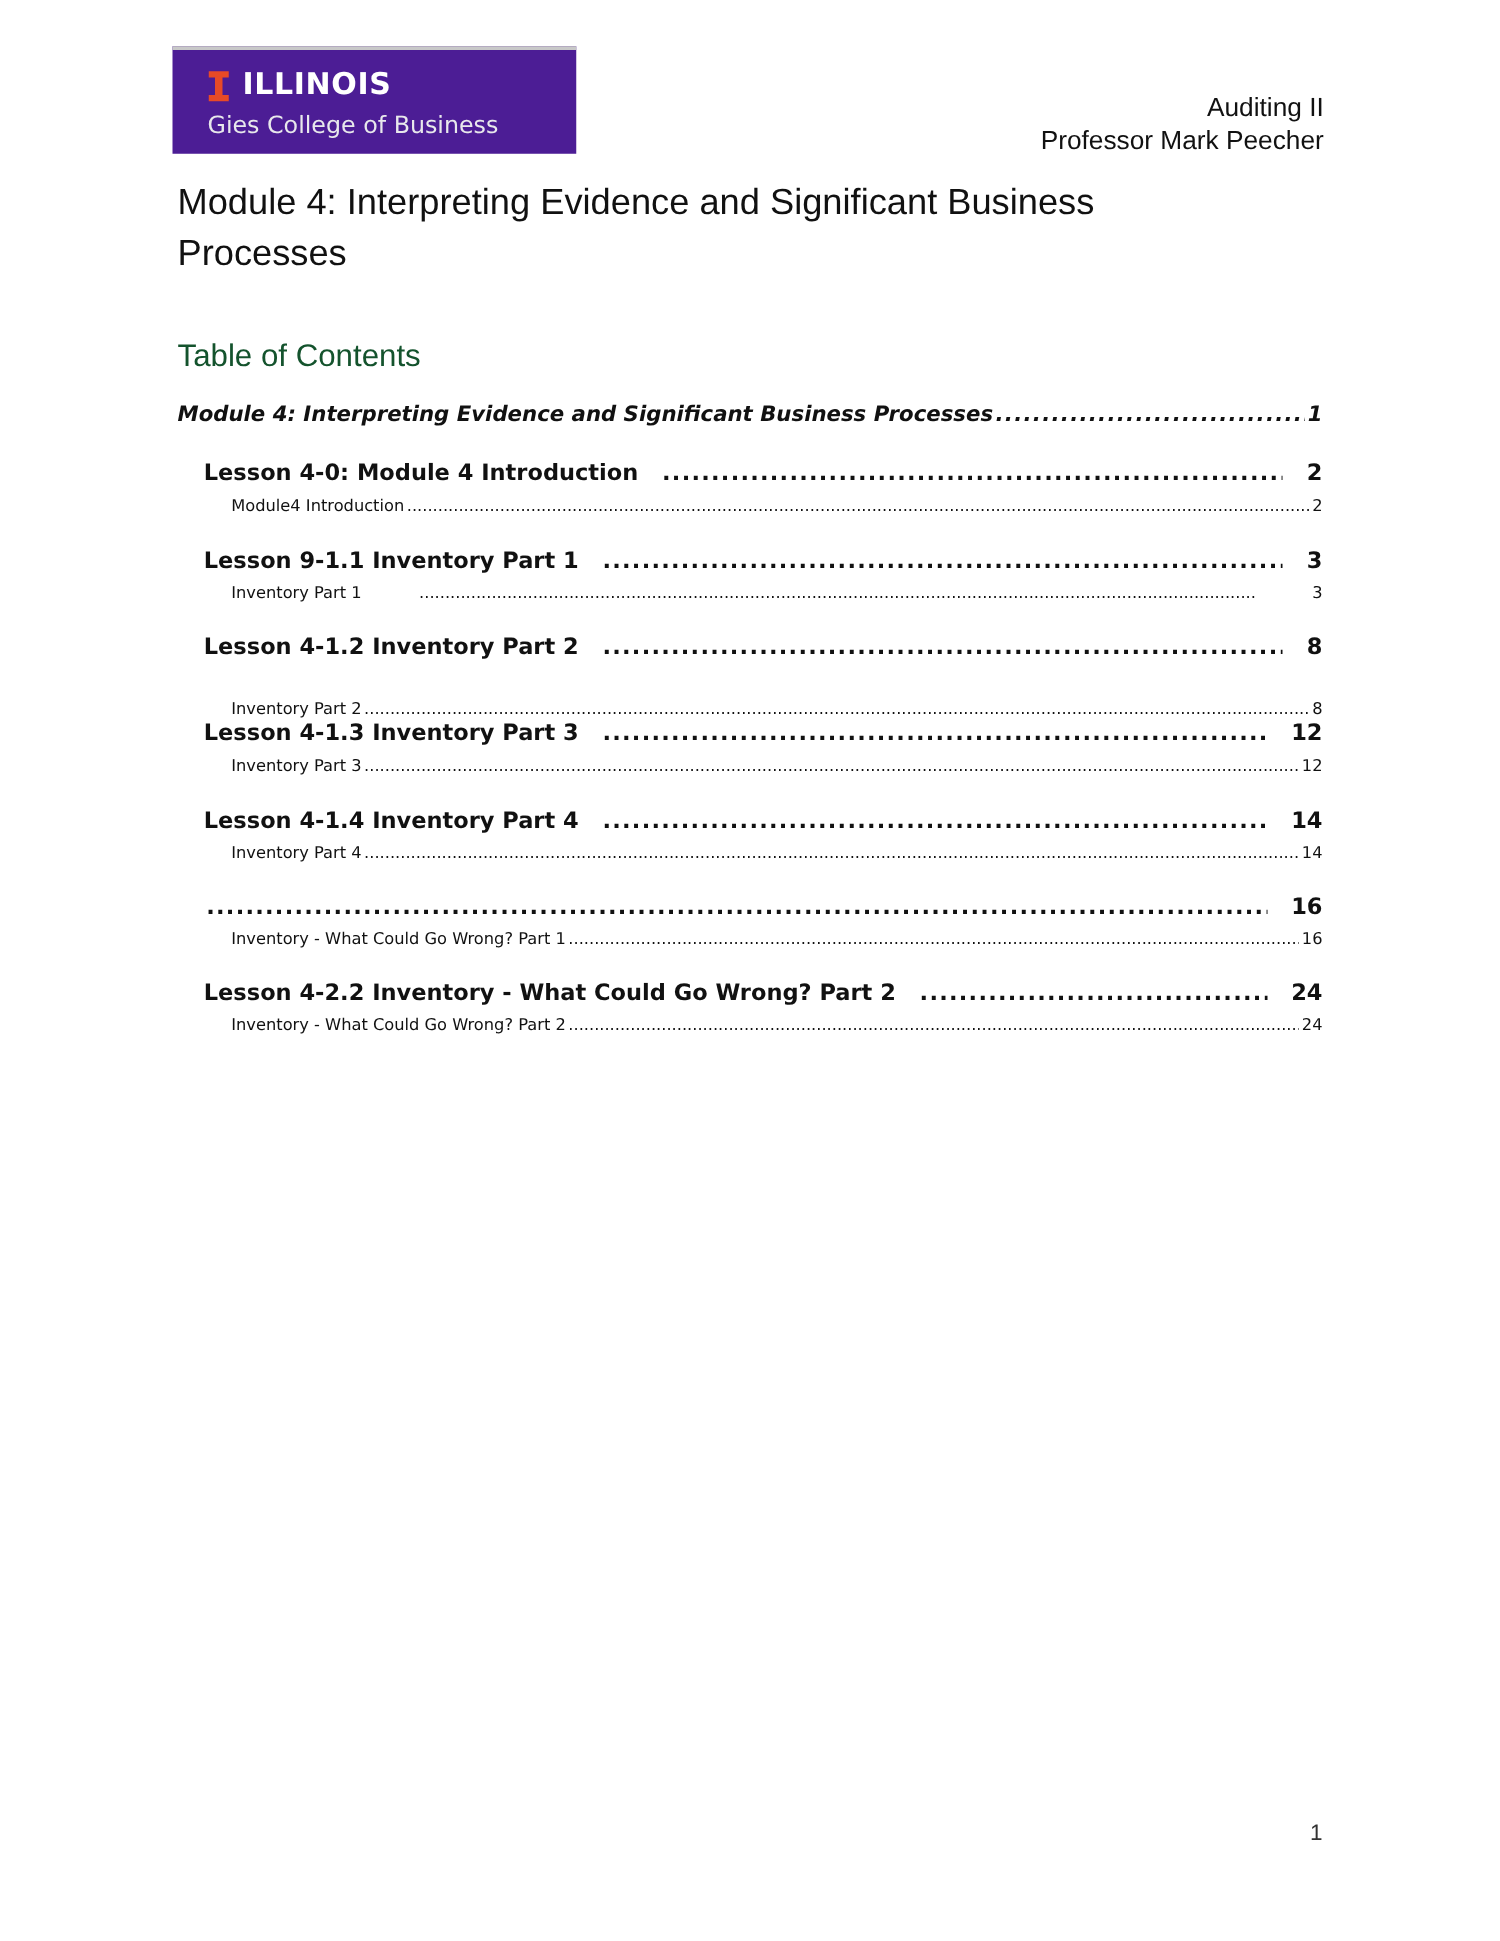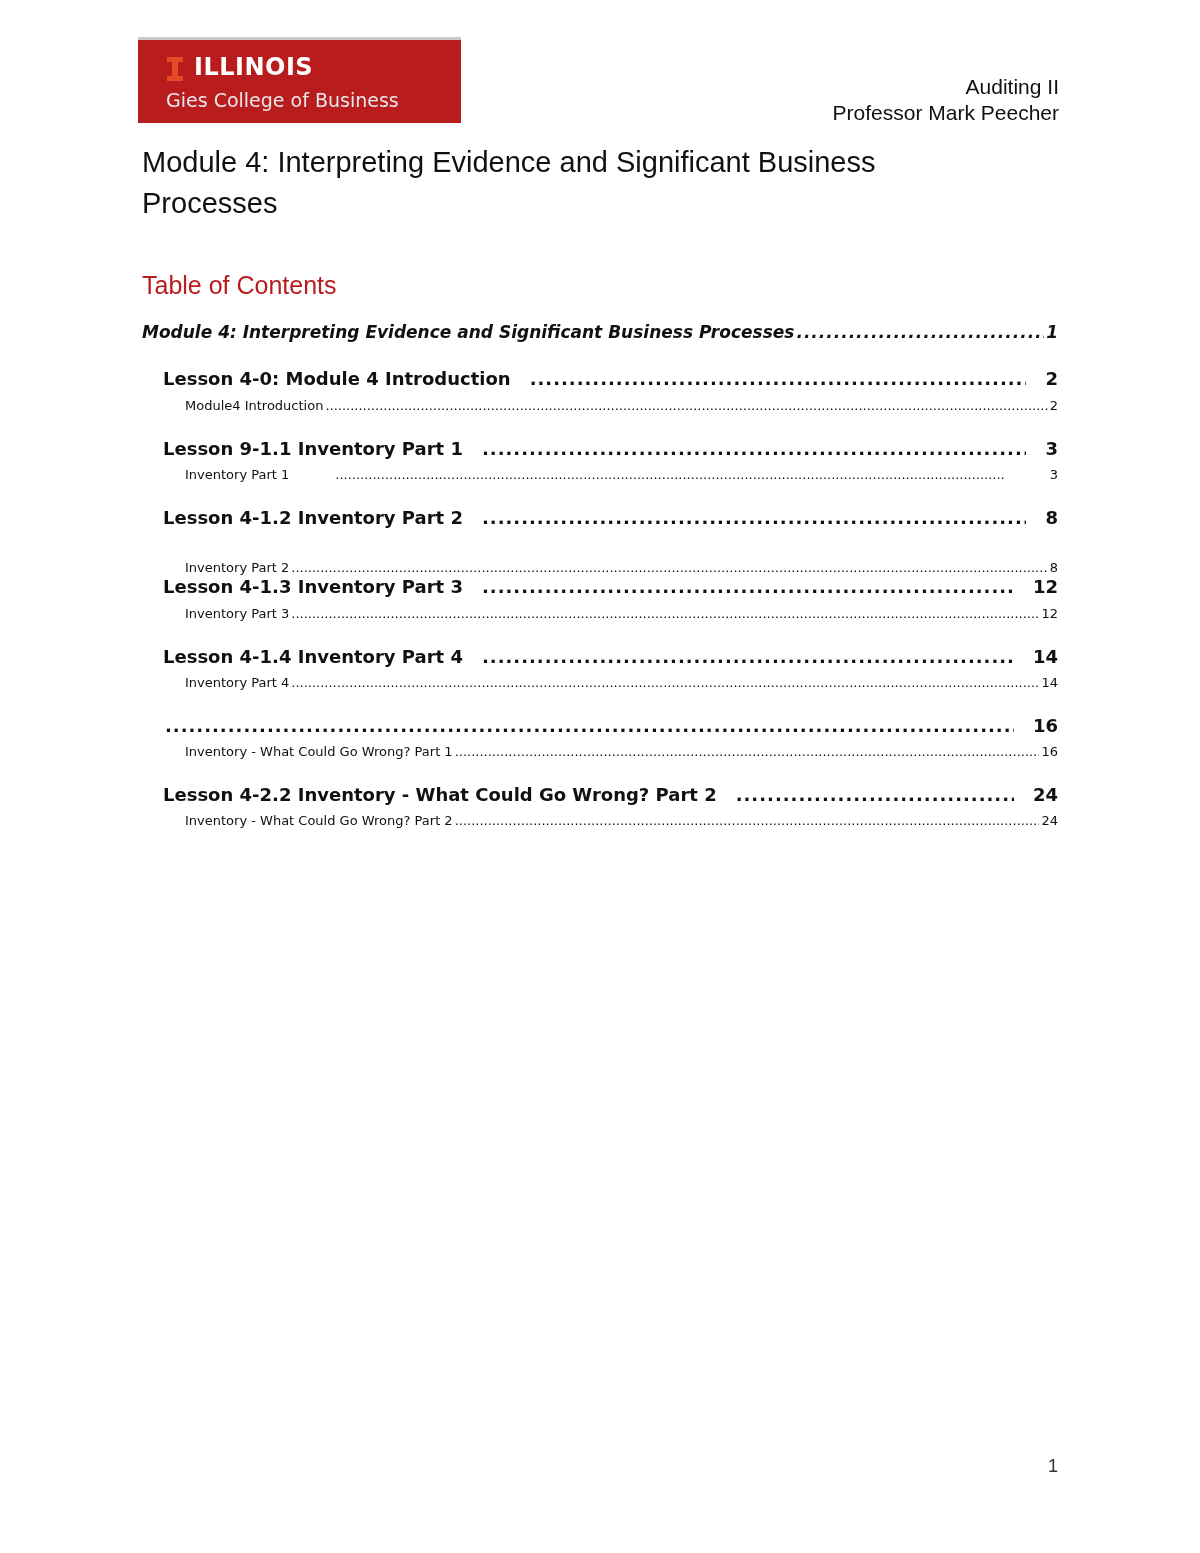--- a/index.html
+++ b/index.html
@@ -1,26 +1,26 @@
 <!DOCTYPE html>
 <html><head>
 <meta charset="utf-8">
 <style>
   html, body { margin: 0; padding: 0; background: #ffffff; }
   body { width: 1200px; height: 1553px; position: relative; overflow: hidden; font-family: "Liberation Sans", sans-serif; color: #000; }
-  .logo { position: absolute; left: 138px; top: 37px; width: 323px; height: 86px; background: #b91c1c; border-top: 3px solid #c8c8c8; box-sizing: border-box; }
+  .logo { position: absolute; left: 138px; top: 37px; width: 323px; height: 86px; background: #4c1d95; border-top: 3px solid #c8c8c8; box-sizing: border-box; }
   .logo-i { position: absolute; left: 29px; top: 17px; width: 16px; height: 24px; }
   .logo-i .bar-top, .logo-i .bar-bot { position: absolute; left: 0; width: 16px; height: 5px; background: #e84a27; }
   .logo-i .bar-top { top: 0; } .logo-i .bar-bot { bottom: 0; }
   .logo-i .stem { position: absolute; left: 5px; top: 4px; width: 6px; height: 16px; background: #e84a27; }
   .logo-name { position: absolute; left: 56px; top: 13px; font-family: "DejaVu Sans", sans-serif; font-weight: bold; font-size: 24px; color: #ffffff; letter-spacing: 0.5px; }
   .logo-college { position: absolute; left: 28px; top: 49px; font-family: "DejaVu Sans", sans-serif; font-size: 19px; color: #e8e8ec; }
   .header-right { position: absolute; right: 141px; top: 74px; text-align: right; font-size: 21px; line-height: 26px; color: #111; }
   .doc-title { position: absolute; left: 142px; top: 142px; width: 860px; font-size: 29px; line-height: 41px; color: #111; margin: 0; font-weight: normal; }
-  .toc-heading { position: absolute; left: 142px; top: 271px; font-size: 25px; color: #b91c1c; margin: 0; font-weight: normal; }
+  .toc-heading { position: absolute; left: 142px; top: 271px; font-size: 25px; color: #14532d; margin: 0; font-weight: normal; }
   .toc { position: absolute; left: 142px; top: 0; width: 916px; }
   .toc-row { position: absolute; display: flex; align-items: baseline; font-family: "DejaVu Sans", sans-serif; color: #111; }
   .toc-row .label { white-space: nowrap; }
   .toc-row .leader { flex: 1; overflow: hidden; white-space: nowrap; margin: 0 2px; }
   .toc-row .leader::after { content: "................................................................................................................................................................................................................................................................"; letter-spacing: 1px; }
   .toc-row .page { white-space: nowrap; }
   .lvl1 { font-size: 17px; font-style: italic; font-weight: bold; }
   .lvl2 { font-size: 18px; font-weight: bold; gap: 17px; }
   .lvl3 { font-size: 13px; font-weight: normal; }
   .lvl3 .leader::after { letter-spacing: 0px; }

